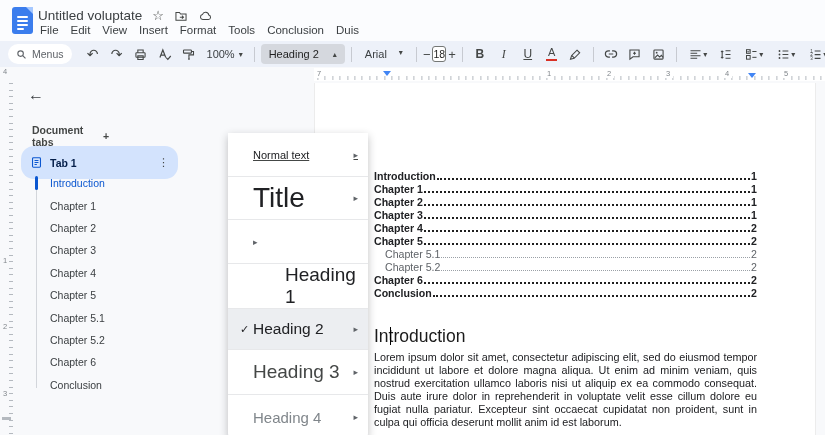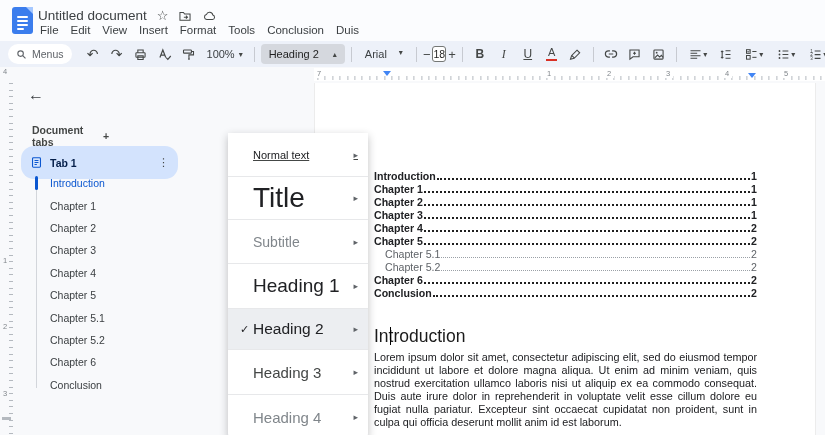--- a/index.html
+++ b/index.html
@@ -119,23 +119,23 @@
   .style-item:not(:last-of-type){ border-bottom:1px solid #e7e8ea; }
   .style-item .check { width:13px; font-size:11px; color:#202124; visibility:hidden; flex:0 0 auto; }
   .style-item.selected .check { visibility:visible; }
   .style-item .s-label { flex:1; color:#202124; }
   .style-item .sub-caret { font-size:9px; color:#5f6368; }
   .style-item.selected { background:#eceef1; }
   .style-item.muted .s-label { color:#80868b; }
   .size-normal { height:44px;text-decoration:underline; } .size-normal .s-label { font-size:11px; }
   .size-title { height:43px; }  .size-title .s-label { font-size:28px; }
   .size-subtitle { height:44px; } .size-subtitle .s-label { font-size:14px; }
-  .size-h1 { height:45px; } .size-h1 .s-label { font-size:19px; }
+  .size-h1 { height:45px;gap:32px; } .size-h1 .s-label { font-size:19px; }
   .size-h2 { height:41px; } .size-h2 .s-label { font-size:15.5px; }
-  .size-h3 { height:45px; } .size-h3 .s-label { font-size:15px; color:#444746; }
+  .size-h3 { height:45px; } .size-h3 .s-label { font-size:19px; color:#444746; }
   .size-h4 { height:44px; } .size-h4 .s-label { font-size:15px; }
 
   
   .submenu { position:absolute; left:368px; top:245px; width:162px; background:#fff; z-index:41;
     border-radius:3px; box-shadow:0 2px 7px rgba(32,33,36,.3); }
   .sm-row { display:flex; align-items:center; height:27px; padding:0 12px 0 16px; }
   .sm-row:first-child { border-bottom:1px solid #e7e8ea; }
   .sm-label { flex:1; font-size:10.8px; color:#202124; white-space:nowrap; }
   .sm-shortcut { font-size:10.3px; color:#80868b; margin-left:10px; }
 </style>
@@ -145,21 +145,21 @@
 <div id="app">
 
   <div class="topbar">
     <div class="docs-logo">
         <i></i>
         <i></i>
         <i></i>
         <i></i>
       </div>
     <div class="title-row">
-      <span class="doc-title">Untitled document</span>
+      <span class="doc-title">Untitled voluptate</span>
       <span class="title-ic">☆</span>
       <span class="title-ic">
         <svg width="14" height="14" viewBox="0 0 18 18" fill="none" stroke="#444746" stroke-width="1.3">
           <path d="M2.5 4.5h4.5l1.5 2h7v8h-13z"></path>
             <path d="M7.5 10.5h4.5M10.2 8.6l2 1.9-2 1.9"></path>
         </svg>
       </span>
       <span class="title-ic">
         <svg width="15" height="14" viewBox="0 0 18 18" fill="none" stroke="#444746" stroke-width="1.3">
           <path d="M5.5 13.5h7.3a2.9 2.9 0 0 0 .5-5.7A4.3 4.3 0 0 0 5 7.2a3.2 3.2 0 0 0 .5 6.3z"></path>
@@ -475,21 +475,20 @@
         </div>
 
         <div class="style-item size-title">
           <span class="check">✓</span>
           <span class="s-label">Title</span>
           <span class="sub-caret">▸</span>
         </div>
 
         <div class="style-item muted size-subtitle">
           <span class="check">✓</span>
-          <span class="s-label">Subtitle</span>
           <span class="sub-caret">▸</span>
         </div>
 
         <div class="style-item size-h1">
           <span class="check">✓</span>
           <span class="s-label">Heading 1</span>
           <span class="sub-caret">▸</span>
         </div>
 
         <div class="style-item selected size-h2">

